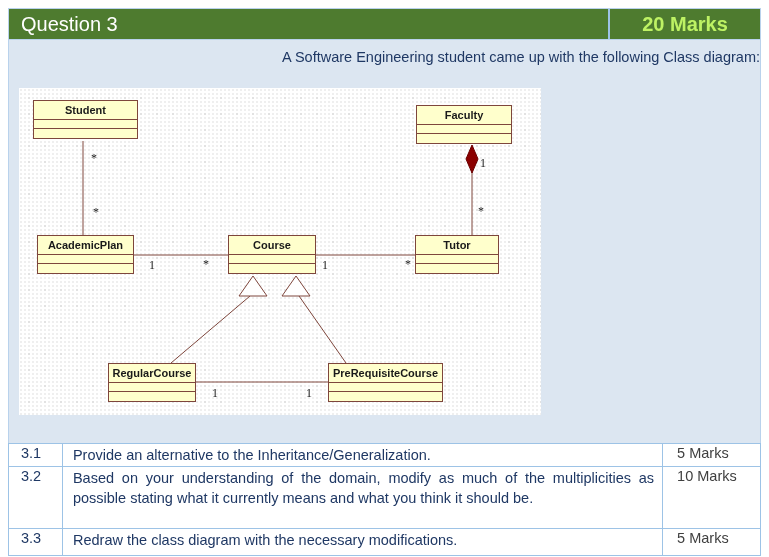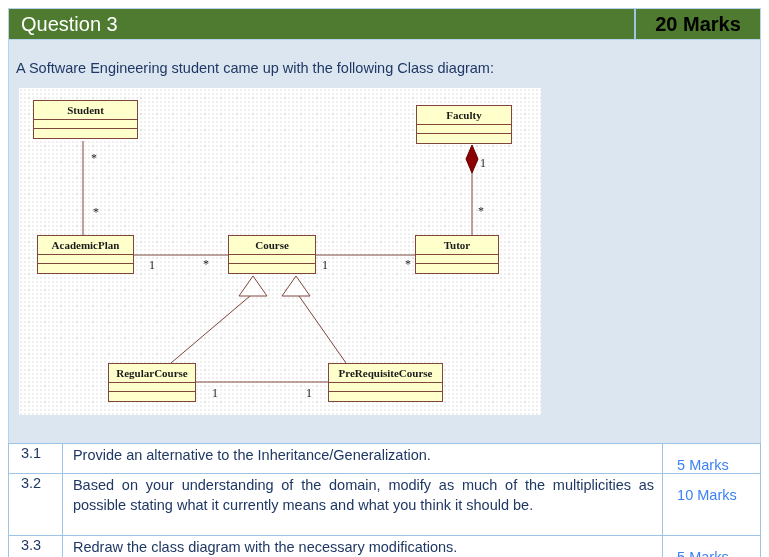--- a/index.html
+++ b/index.html
@@ -12,51 +12,51 @@
   .qheader {
     position: absolute; left: 8px; top: 8px; width: 753px; height: 32px;
     background: #4e7b2f; border: 1px solid #b9d2ec;
     display: flex; align-items: stretch;
   }
   .qheader-title {
     flex: 1; color: #ffffff; font-weight: normal; font-size: 20px;
     line-height: 30px; padding-left: 12px;
   }
   .qheader-marks {
-    width: 126px; border-left: 2px solid #9dc3e6; color: #000000;
+    width: 152px; border-left: 2px solid #9dc3e6; color: #bef264;
     font-weight: bold; font-size: 20px; line-height: 30px; text-align: center; margin-left: 37px;
   }
 
   
   .qbody {
     position: absolute; left: 8px; top: 40px; width: 753px; height: 403px;
     background: #dce6f1; border-left: 1px solid #b9d2ec; border-right: 1px solid #b9d2ec;
   }
   .intro {
-    padding: 20px 0 0 7px; color: #1f3864; font-size: 14.5px;
+    padding: 9px 0 0 7px; color: #1f3864; font-size: 14.5px; text-align: right;
   }
 
   
   .diagram {
     position: absolute; left: 10px; top: 48px; width: 522px; height: 327px;
     background-color: #ffffff;
     background-image:
       radial-gradient(#e2e2e2 0.8px, rgba(0,0,0,0) 0.9px),
       radial-gradient(#efefef 0.8px, rgba(0,0,0,0) 0.9px);
     background-size: 16px 16px, 4px 4px;
     background-position: 2px 2px, 0 0;
   }
   .diagram svg { position: absolute; left: 0; top: 0; }
 
   .ucls {
     position: absolute; background: #ffffcc; border: 1px solid #7e463c;
   }
   .ucls-title {
     height: 19px; line-height: 19px; text-align: center;
-    font-family: Liberation Serif, serif; font-weight: bold; font-size: 11px;
+    font-family: Liberation Sans, sans-serif; font-weight: bold; font-size: 11px;
     color: #1a1a1a; border-bottom: 1px solid #7e463c;
   }
   .ucls-comp { height: 9px; border-bottom: 1px solid #7e463c; }
   .ucls-comp.last { border-bottom: none; }
 
   .mult {
     position: absolute; font-family: "Liberation Serif", serif;
     font-size: 12px; color: #1a1a1a; line-height: 12px;
   }
 
@@ -64,21 +64,21 @@
   .qtable {
     position: absolute; left: 8px; top: 443px; width: 753px;
     border-collapse: collapse; background: #ffffff;
   }
   .qtable td {
     border: 1.5px solid #9dc3e6; vertical-align: top;
     color: #1f3864; font-size: 14.5px;
   }
   .qtable td.num { padding: 1px 0 0 12px; }
   .qtable td.txt { padding: 1px 8px 1px 10px; text-align: justify; line-height: 20px; }
-  .qtable td.mks { padding: 13px 0 0 14px; color: #3b82f6; margin-top: 10px; }
+  .qtable td.mks { padding: 1px 0 0 14px; color: #404040; margin-top: 10px; }
   tr.r1 { height: 20px; }
   tr.r2 { height: 62px; }
   tr.r3 { height: 27px; }
 </style>
 </head>
 <body>
 
 <div class="page">
 
   <div class="qheader">

